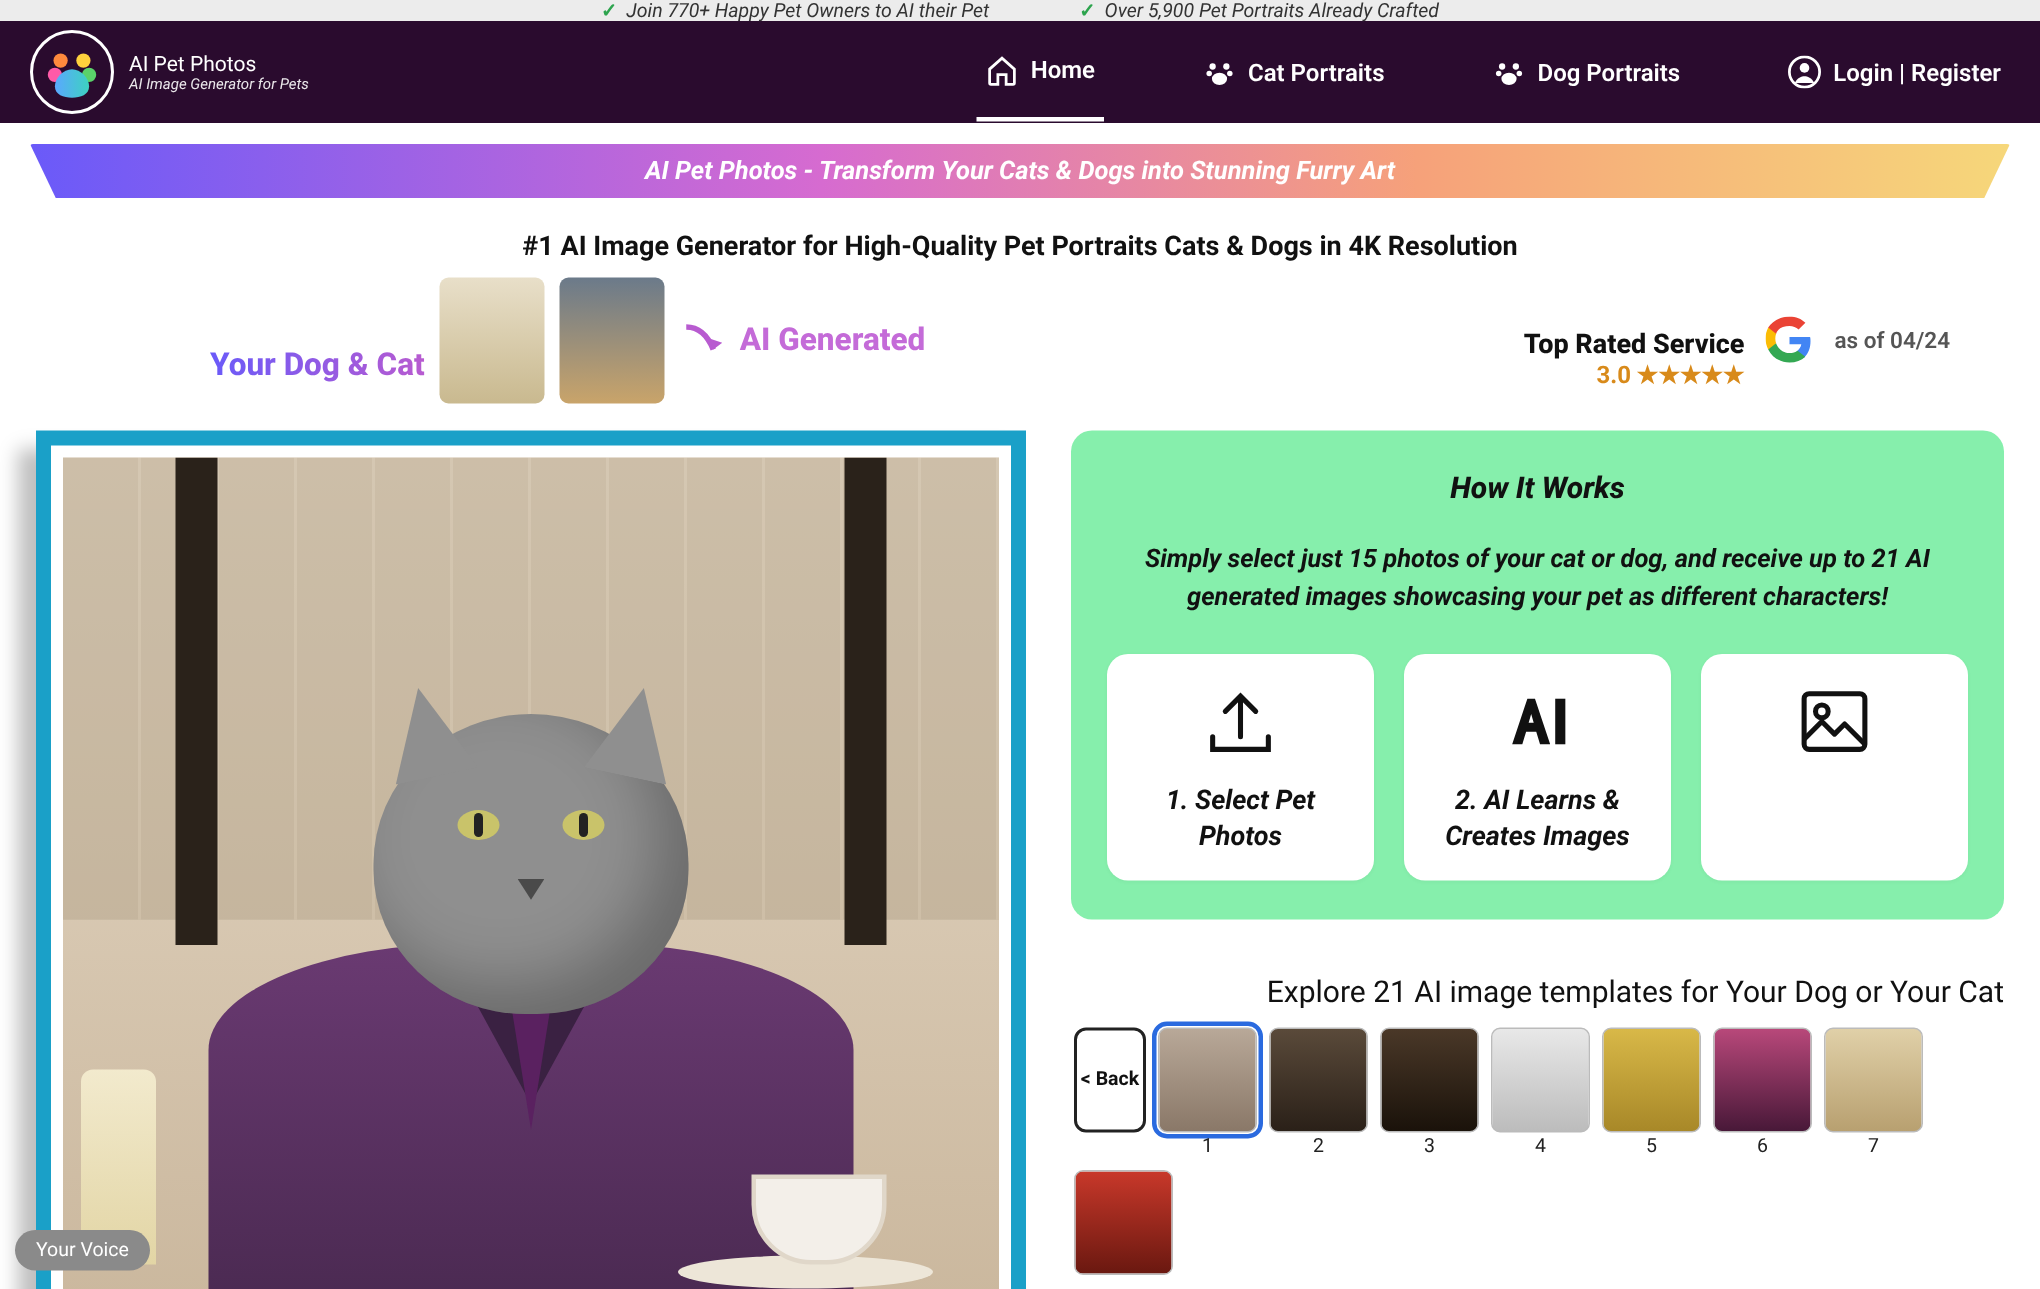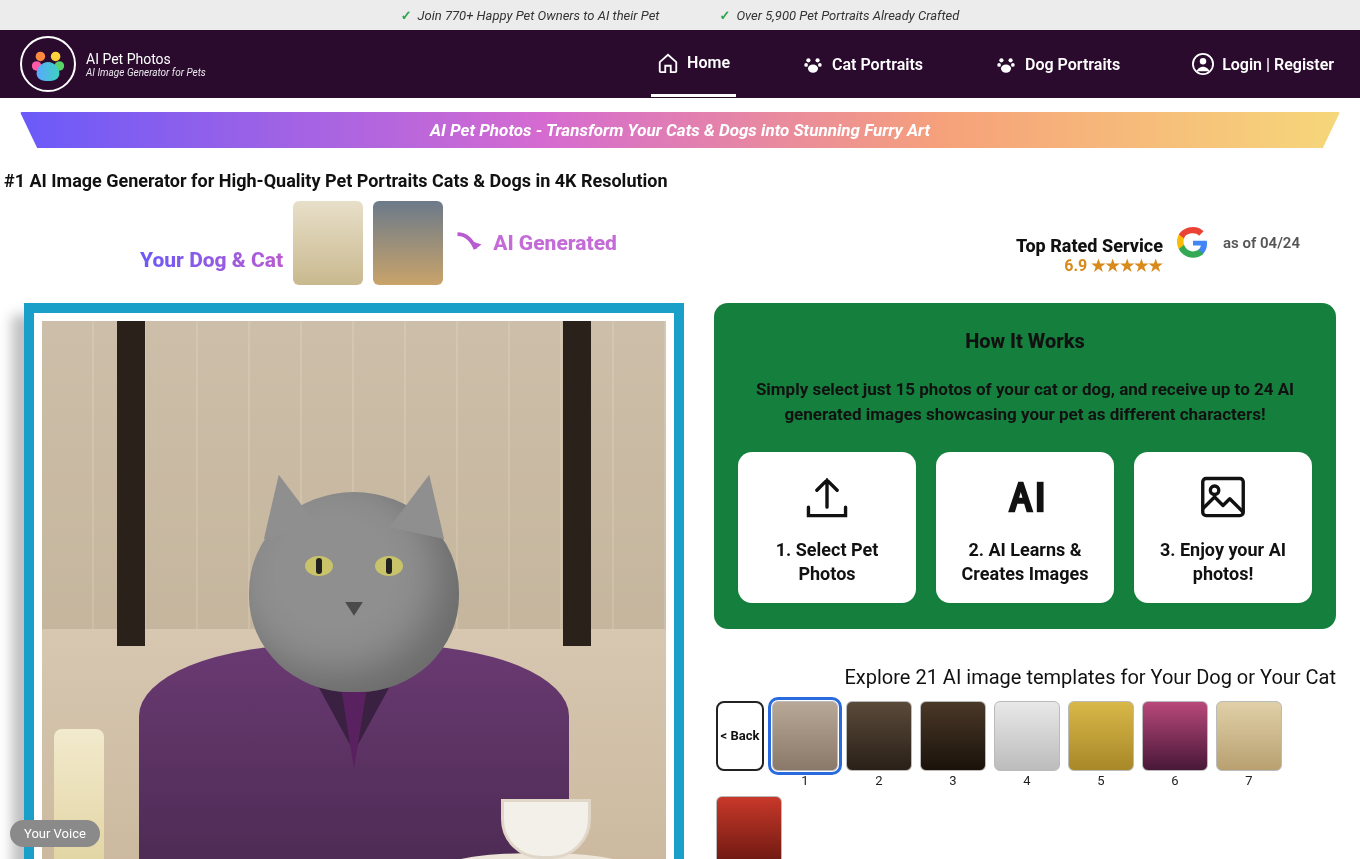--- a/index.html
+++ b/index.html
@@ -1,34 +1,34 @@
 <!DOCTYPE html>
 <html><head>
 <meta charset="utf-8">
 <style>
   * { box-sizing: border-box; margin: 0; padding: 0; }
   body { font-family: -apple-system, BlinkMacSystemFont, "Segoe UI", Roboto, sans-serif; background: #fff; color: #111; width: 1360px; }
   
-  .top-bar { background: #ececec; display: flex; justify-content: center; align-items: center; gap: 60px; height: 30px; font-size: 13px; font-style: italic; color: #333; }
+  .top-bar { background: #ececec; display: flex; justify-content: center; align-items: center; gap: 60px; height: 14px; font-size: 13px; font-style: italic; color: #333; }
   .top-bar span.check { color: #2da44e; font-style: normal; font-weight: bold; margin-right: 6px; }
   
   .nav { background: #2a0b2e; display: flex; align-items: center; padding: 0 20px; height: 68px; color: #fff; }
   .brand { display: flex; align-items: center; gap: 10px; }
   .logo-circle { width: 56px; height: 56px; border-radius: 50%; border: 2px solid #fff; display: flex; align-items: center; justify-content: center; background: #2a0b2e; }
   .brand-text .t1 { font-weight: 400; font-size: 14px; }
   .brand-text .t2 { font-style: italic; font-size: 10px; opacity: .9; }
   .nav-links { margin-left: auto; display: flex; align-items: center; gap: 60px; font-size: 16px; font-weight: 600; }
   .nav-link { display: flex; align-items: center; gap: 8px; padding: 20px 6px; cursor: pointer; color: #fff; }
   .nav-link.active { border-bottom: 3px solid #fff; }
   .nav-icon { width: 22px; height: 22px; display: inline-flex; }
   
   .banner-wrap { padding: 14px 20px 0; }
   .banner { background: linear-gradient(90deg, #6a5af9 0%, #d66bd0 40%, #f6a17a 70%, #f6d77a 100%); color: #fff; font-weight: 700; font-style: italic; text-align: center; padding: 8px 0; font-size: 17px; clip-path: polygon(0 0, 100% 0, 98.7% 100%, 1.3% 100%); border-radius: 2px; }
   
-  .headline { text-align: left; font-weight: 700; font-size: 18px; padding: 22px 4px 10px; }
+  .headline { text-align: center; font-weight: 700; font-size: 18px; padding: 22px 4px 10px; }
   
   .subrow { display: flex; align-items: center; justify-content: space-between; padding: 0 60px 12px; }
   .subrow .left { display: flex; align-items: center; gap: 10px; }
   .ydc { background: linear-gradient(90deg,#6a5af9,#b85bd0); -webkit-background-clip: text; background-clip: text; color: transparent; font-weight: 800; font-size: 21px; }
   .aig { color: #c46bd8; font-weight: 800; font-size: 21px; }
   .thumb { width: 70px; height: 84px; border-radius: 6px; background: #ccc; }
   .thumb.dog { background: linear-gradient(#e8dfc9,#c9b98f); }
   .thumb.cat { background: linear-gradient(#6b7a8a,#c9a46a); }
   .arrow { width: 30px; height: 36px; display: inline-flex; }
   .right { display: flex; align-items: center; gap: 14px; }
@@ -55,21 +55,21 @@
   .ear.r { right:8px; transform:rotate(12deg); }
   .eye { position:absolute; top:64px; width:28px; height:20px; background:#c9c36a; border-radius:50%; }
   .eye.l { left:56px; } .eye.r { right:56px; }
   .eye::after { content:""; position:absolute; left:50%; top:10%; width:6px; height:80%; background:#222; transform:translateX(-50%); border-radius:3px; }
   .nose { position:absolute; top:110px; left:50%; transform:translateX(-50%); width:18px; height:14px; background:#4a4a4a; clip-path: polygon(50% 100%,0 0,100% 0); }
   .cup { position:absolute; bottom:4%; right:12%; width:90px; height:60px; background:#f3efe9; border-radius: 0 0 40px 40px; border:3px solid #e0d7c9; }
   .saucer { position:absolute; bottom:1%; right:7%; width:170px; height:22px; background:#ede6d8; border-radius:50%; }
   .glass { position:absolute; bottom:4%; left:2%; width:50px; height:130px; background: linear-gradient(#faf4d6,#e8dca6); border-top-left-radius:8px; border-top-right-radius:8px; opacity:.8; }
   
   .rightcol { flex: 1; display: flex; flex-direction: column; gap: 30px; }
-  .hiw { background: #15803d; border-radius: 14px; padding: 26px 24px; }
+  .hiw { background: #86efac; border-radius: 14px; padding: 26px 24px; font-style: italic; }
   .hiw h3 { text-align: center; font-size: 20px; font-weight: 800; margin-bottom: 24px; }
   .hiw-desc { text-align: center; font-weight: 700; font-size: 17px; line-height: 1.45; margin-bottom: 26px; }
   .steps { display: flex; gap: 20px; }
   .step { flex: 1; background: #fff; border-radius: 14px; padding: 18px 10px; text-align: center; box-shadow: 0 1px 3px rgba(0,0,0,.04); }
   .step svg { width: 58px; height: 54px; margin-bottom: 10px; }
   .step-title { font-weight: 700; font-size: 18px; line-height: 1.3; }
   .explore { text-align: right; font-weight: 400; font-size: 20px; margin-top: 6px; margin-bottom: 12px; }
   .tgrid { display: flex; flex-wrap: wrap; gap: 8px; justify-content: flex-start; padding: 0 2px; }
   .tcell { width: 66px; display: flex; flex-direction: column; align-items: center; gap: 2px; }
   .tcell.back { width: 48px; }
@@ -173,21 +173,21 @@
       <svg viewBox="0 0 40 40">
           <path d="M6 8 Q22 8 30 28" fill="none" stroke="#b85bd0" stroke-width="5"></path>
           <path d="M30 28 l-4 -10 l12 4 z" fill="#b85bd0"></path>
         </svg>
     </span>
     <span class="aig">AI Generated</span>
   </div>
   <div class="right">
     <div class="trs">
       <div class="line1">Top Rated Service</div>
-      <div class="line2">6.9 ★★★★★</div>
+      <div class="line2">3.0 ★★★★★</div>
     </div>
     <span class="google-g">
       <svg viewBox="0 0 48 48">
           <path fill="#4285F4" d="M45 24.5c0-1.6-.1-2.8-.4-4H24v7.3h11.8c-.5 3-2.2 5.5-4.8 7.2v5.9h7.7C43.3 36.6 45 31 45 24.5z"></path>
           <path fill="#34A853" d="M24 46c6.5 0 11.9-2.1 15.8-5.8l-7.7-5.9c-2.1 1.4-4.9 2.3-8.1 2.3-6.2 0-11.5-4.2-13.4-9.8H2.7v6.1C6.6 40.8 14.6 46 24 46z"></path>
           <path fill="#FBBC05" d="M10.6 26.8c-.5-1.4-.8-3-.8-4.8s.3-3.4.8-4.8v-6.1H2.7C1 14.6 0 18.2 0 22s1 7.4 2.7 10.9l7.9-6.1z"></path>
           <path fill="#EA4335" d="M24 9.5c3.5 0 6.6 1.2 9.1 3.6l6.8-6.8C35.9 2.4 30.5 0 24 0 14.6 0 6.6 5.2 2.7 11.1l7.9 6.1C12.5 11.6 17.8 9.5 24 9.5z"></path>
         </svg>
     </span>
     <span class="asof">as of 04/24</span>
@@ -215,21 +215,21 @@
       </div>
       <div class="glass"></div>
       <div class="saucer"></div>
       <div class="cup"></div>
     </div>
   </div>
 
   <div class="rightcol">
     <div class="hiw">
       <h3>How It Works</h3>
-      <div class="hiw-desc">Simply select just 15 photos of your cat or dog, and receive up to 24 AI generated images showcasing your pet as different characters!</div>
+      <div class="hiw-desc">Simply select just 15 photos of your cat or dog, and receive up to 21 AI generated images showcasing your pet as different characters!</div>
       <div class="steps">
         <div class="step">
           <span>
             <svg viewBox="0 0 64 64" fill="none" stroke="#111" stroke-width="4" stroke-linecap="round">
                 <path d="M32 44V12M20 24l12-12 12 12M10 44v10h44V44"></path>
               </svg>
           </span>
           <div class="step-title">1. Select Pet Photos</div>
         </div>
         <div class="step">
@@ -242,21 +242,20 @@
           <div class="step-title">2. AI Learns &amp; Creates Images</div>
         </div>
         <div class="step">
           <span>
             <svg viewBox="0 0 64 64" fill="none" stroke="#111" stroke-width="4" stroke-linejoin="round">
                 <rect x="8" y="10" width="48" height="44" rx="4"></rect>
                 <circle cx="22" cy="24" r="5"></circle>
                 <path d="M8 46l14-14 10 10 8-8 16 16"></path>
               </svg>
           </span>
-          <div class="step-title">3. Enjoy your AI photos!</div>
         </div>
       </div>
     </div>
 
     <div>
       <div class="explore">Explore 21 AI image templates for Your Dog or Your Cat</div>
       <div class="tgrid">
         <div class="tcell back">
           <div class="bbtn">&lt; Back</div>
         </div>

